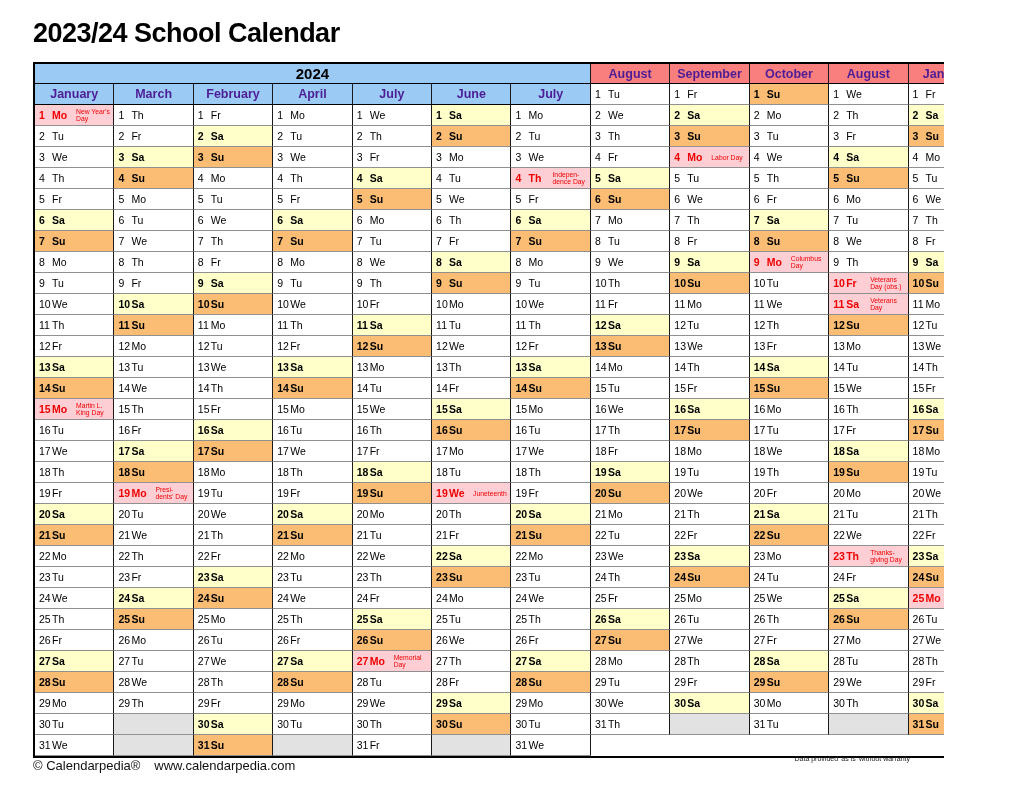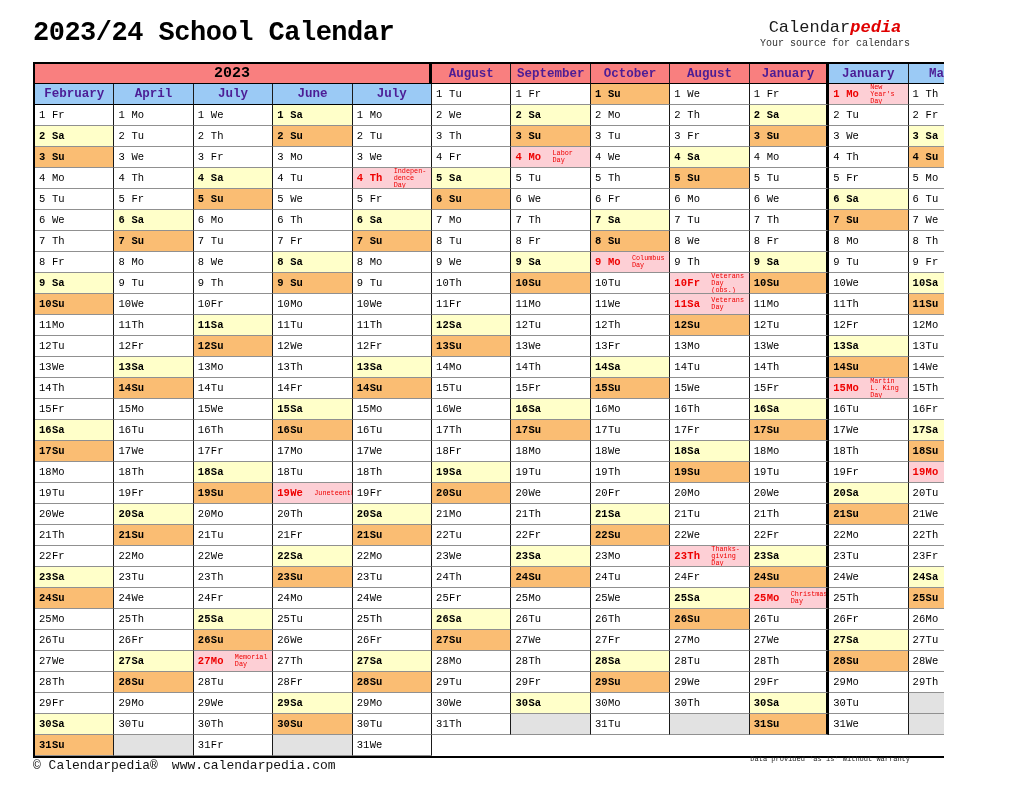--- a/index.html
+++ b/index.html
@@ -1,17 +1,17 @@
 <!DOCTYPE html>
 <html style="--c2023: #f97f7f; --c2024: #9bcaf5; --saturday: #ffffc9; --sunday: #fabd73; --holiday_bg: #fdcfd5; --holiday_text: #ee0000; --empty_bg: #e2e2e2; --brand_red: #e00000;"><head>
 <meta charset="utf-8">
 <style>
   * { margin:0; padding:0; box-sizing:border-box; }
   body { background:#fff; font-family:"Liberation Sans","DejaVu Sans",sans-serif; }
-  .page { position:relative; width:944px; height:788px; background:#fff; overflow:hidden;font-family:Liberation Mono, monospace; }
+  .page { position:relative; width:944px; height:788px; background:#fff; overflow:hidden; }
 
   .title { position:absolute; left:33px; top:18px; font-size:27px; font-weight:bold; color:#000; letter-spacing:-0.5px; }
 
   .logo { position:absolute; right:34px; top:18px; text-align:center; }
   .logo-line { font-size:17px; letter-spacing:0; }
   .logo-part1 { color:#1a1a1a; }
   .logo-part2 { color:var(--brand_red,#e00000); font-weight:bold; font-style:italic; }
   .logo-tagline { font-size:10px; color:#333; margin-top:1px; }
 
   .grid {
@@ -55,27 +55,23 @@
   .footer-left .url { margin-left:14px; }
   .footer-right { position:absolute; right:34px; top:755px; font-size:7px; color:#222; }
 </style>
 </head>
 <body>
 
 <div class="page">
 
   <h1 class="title">2023/24 School Calendar</h1>
 
-  <div class="logo">
-    <div class="logo-line"><span class="logo-part1">Calendar</span><span class="logo-part2">pedia</span></div>
-    <div class="logo-tagline">Your source for calendars</div>
-  </div>
 
   <div class="grid" id="grid">
-      <div class="yearcell y23 thick" style="grid-column: span 5;">2023</div>
+      <div class="yearcell y24" style="grid-column: span 7;">2024</div>
       <div class="monthcell y23">August</div>
       <div class="monthcell y23">September</div>
       <div class="monthcell y23">October</div>
       <div class="monthcell y23">August</div>
       <div class="monthcell y23 thick">January</div>
       <div class="monthcell y24">January</div>
       <div class="monthcell y24">March</div>
       <div class="monthcell y24">February</div>
       <div class="monthcell y24">April</div>
       <div class="monthcell y24">July</div>

